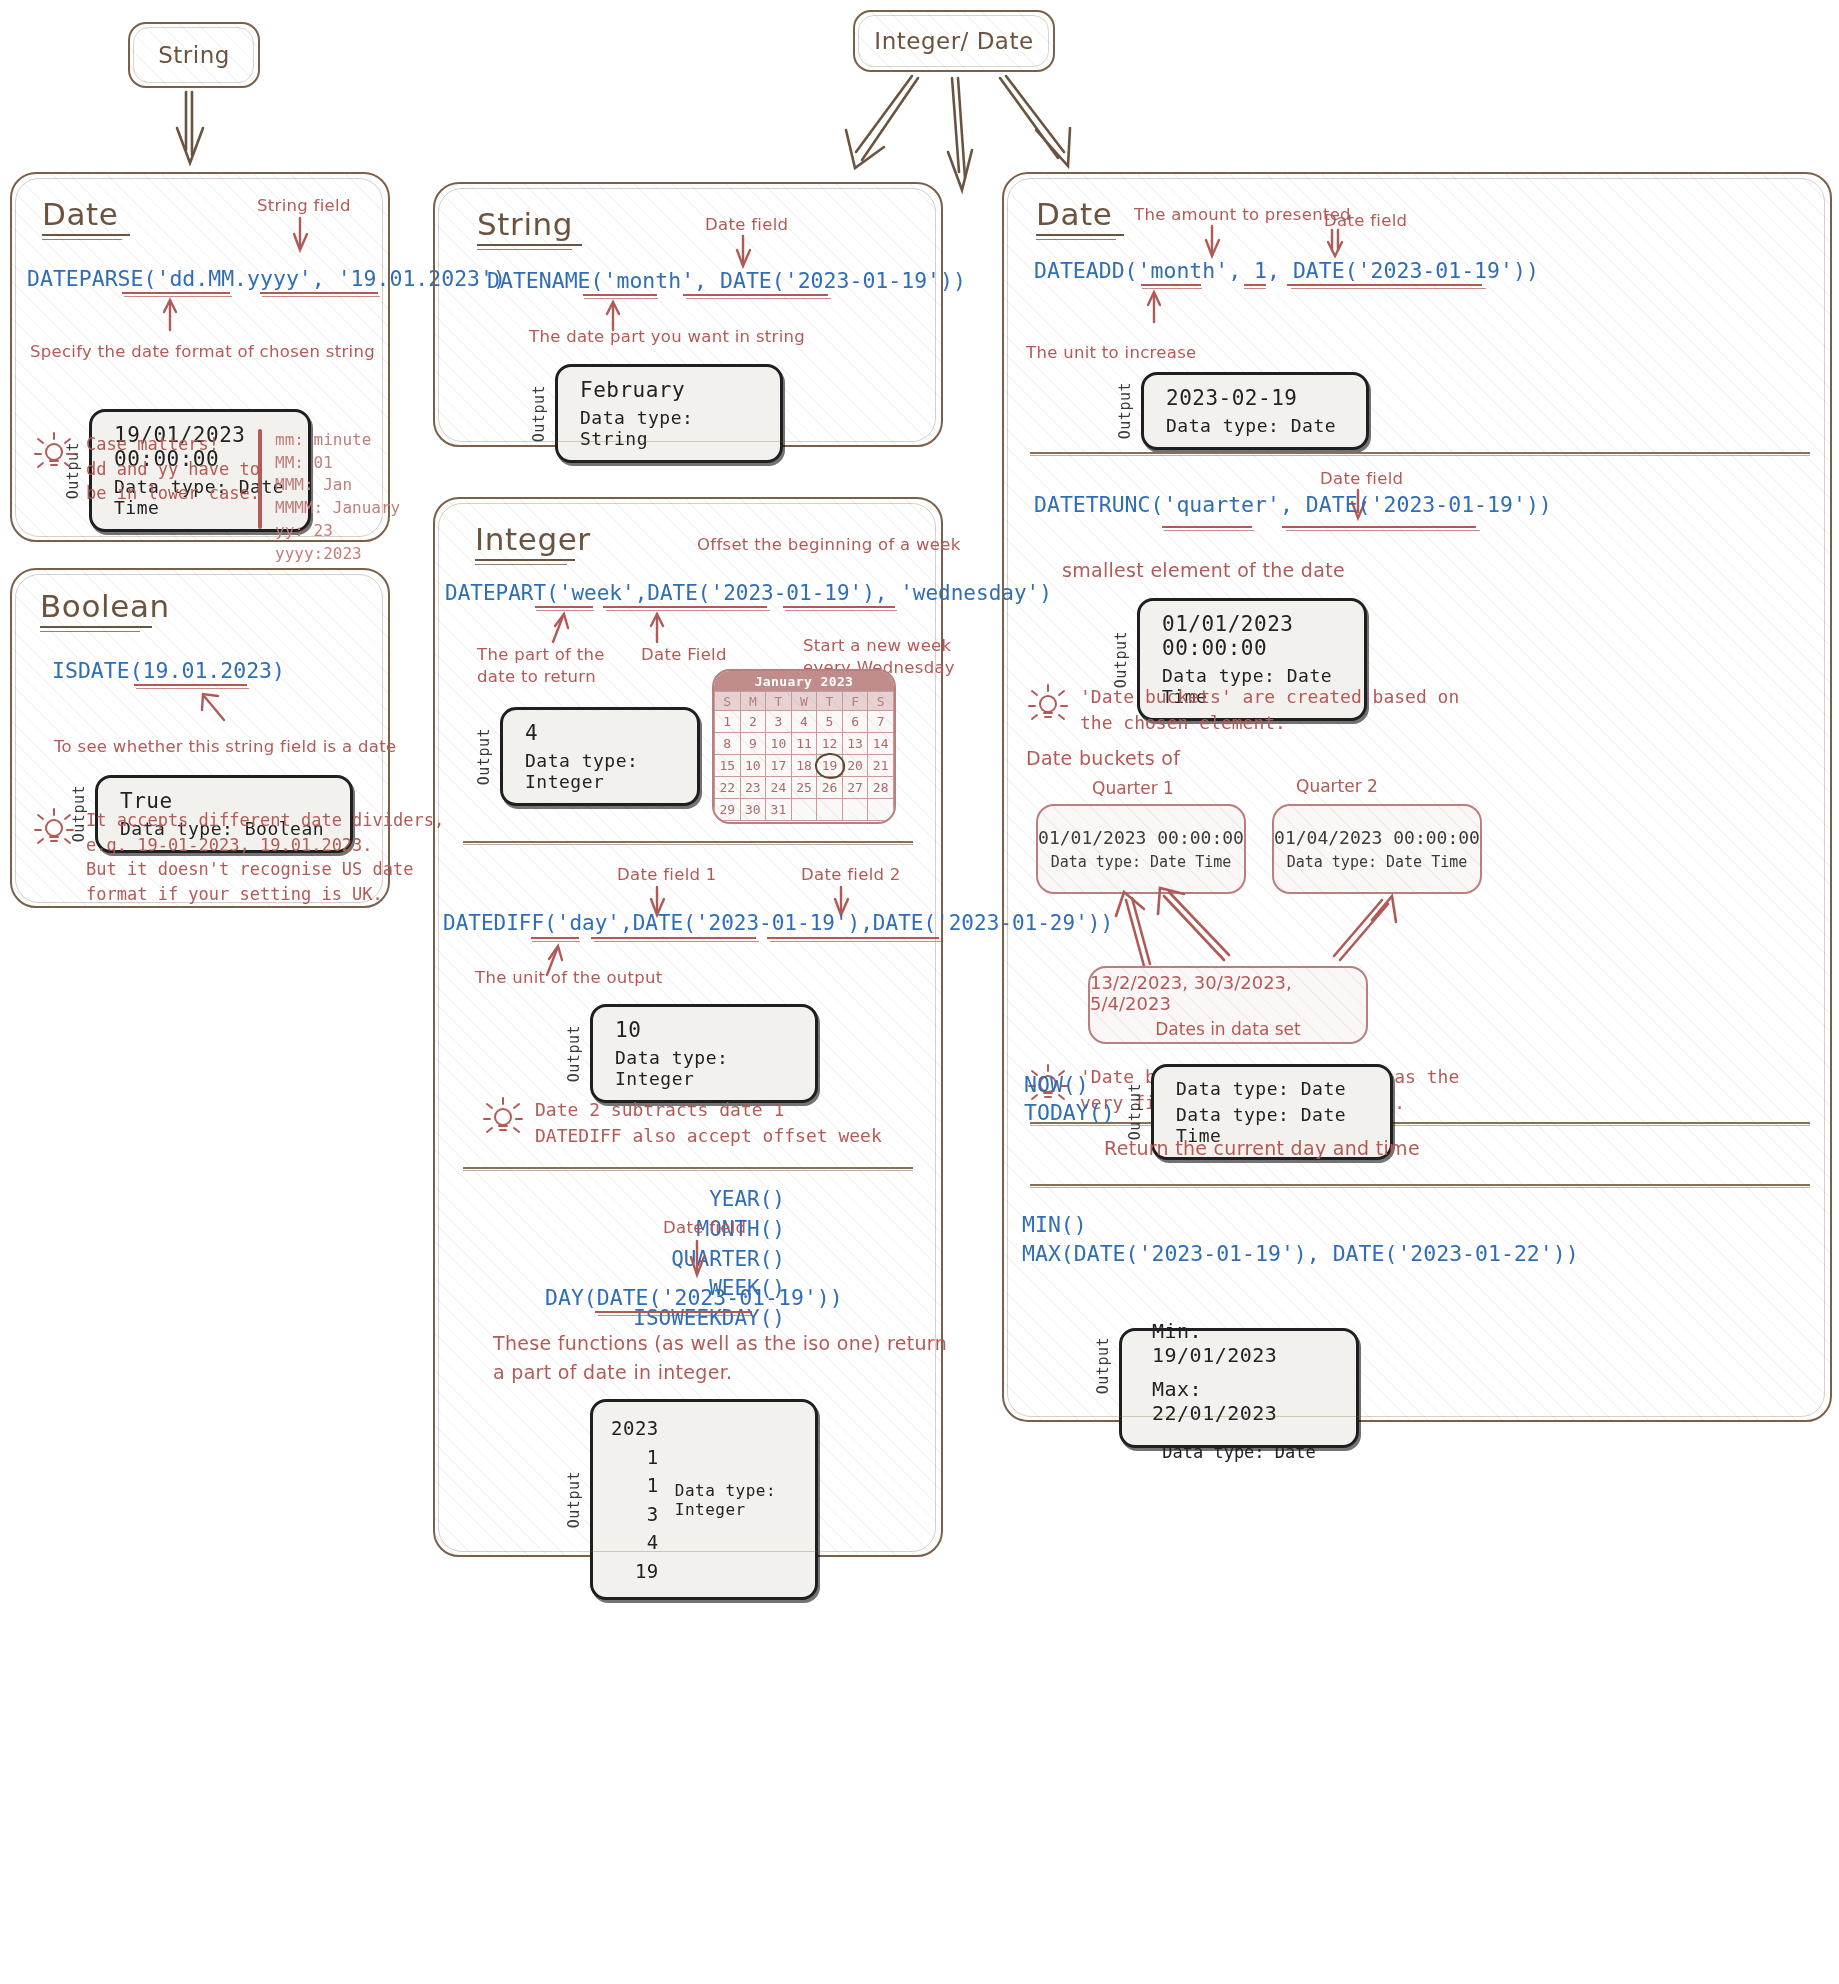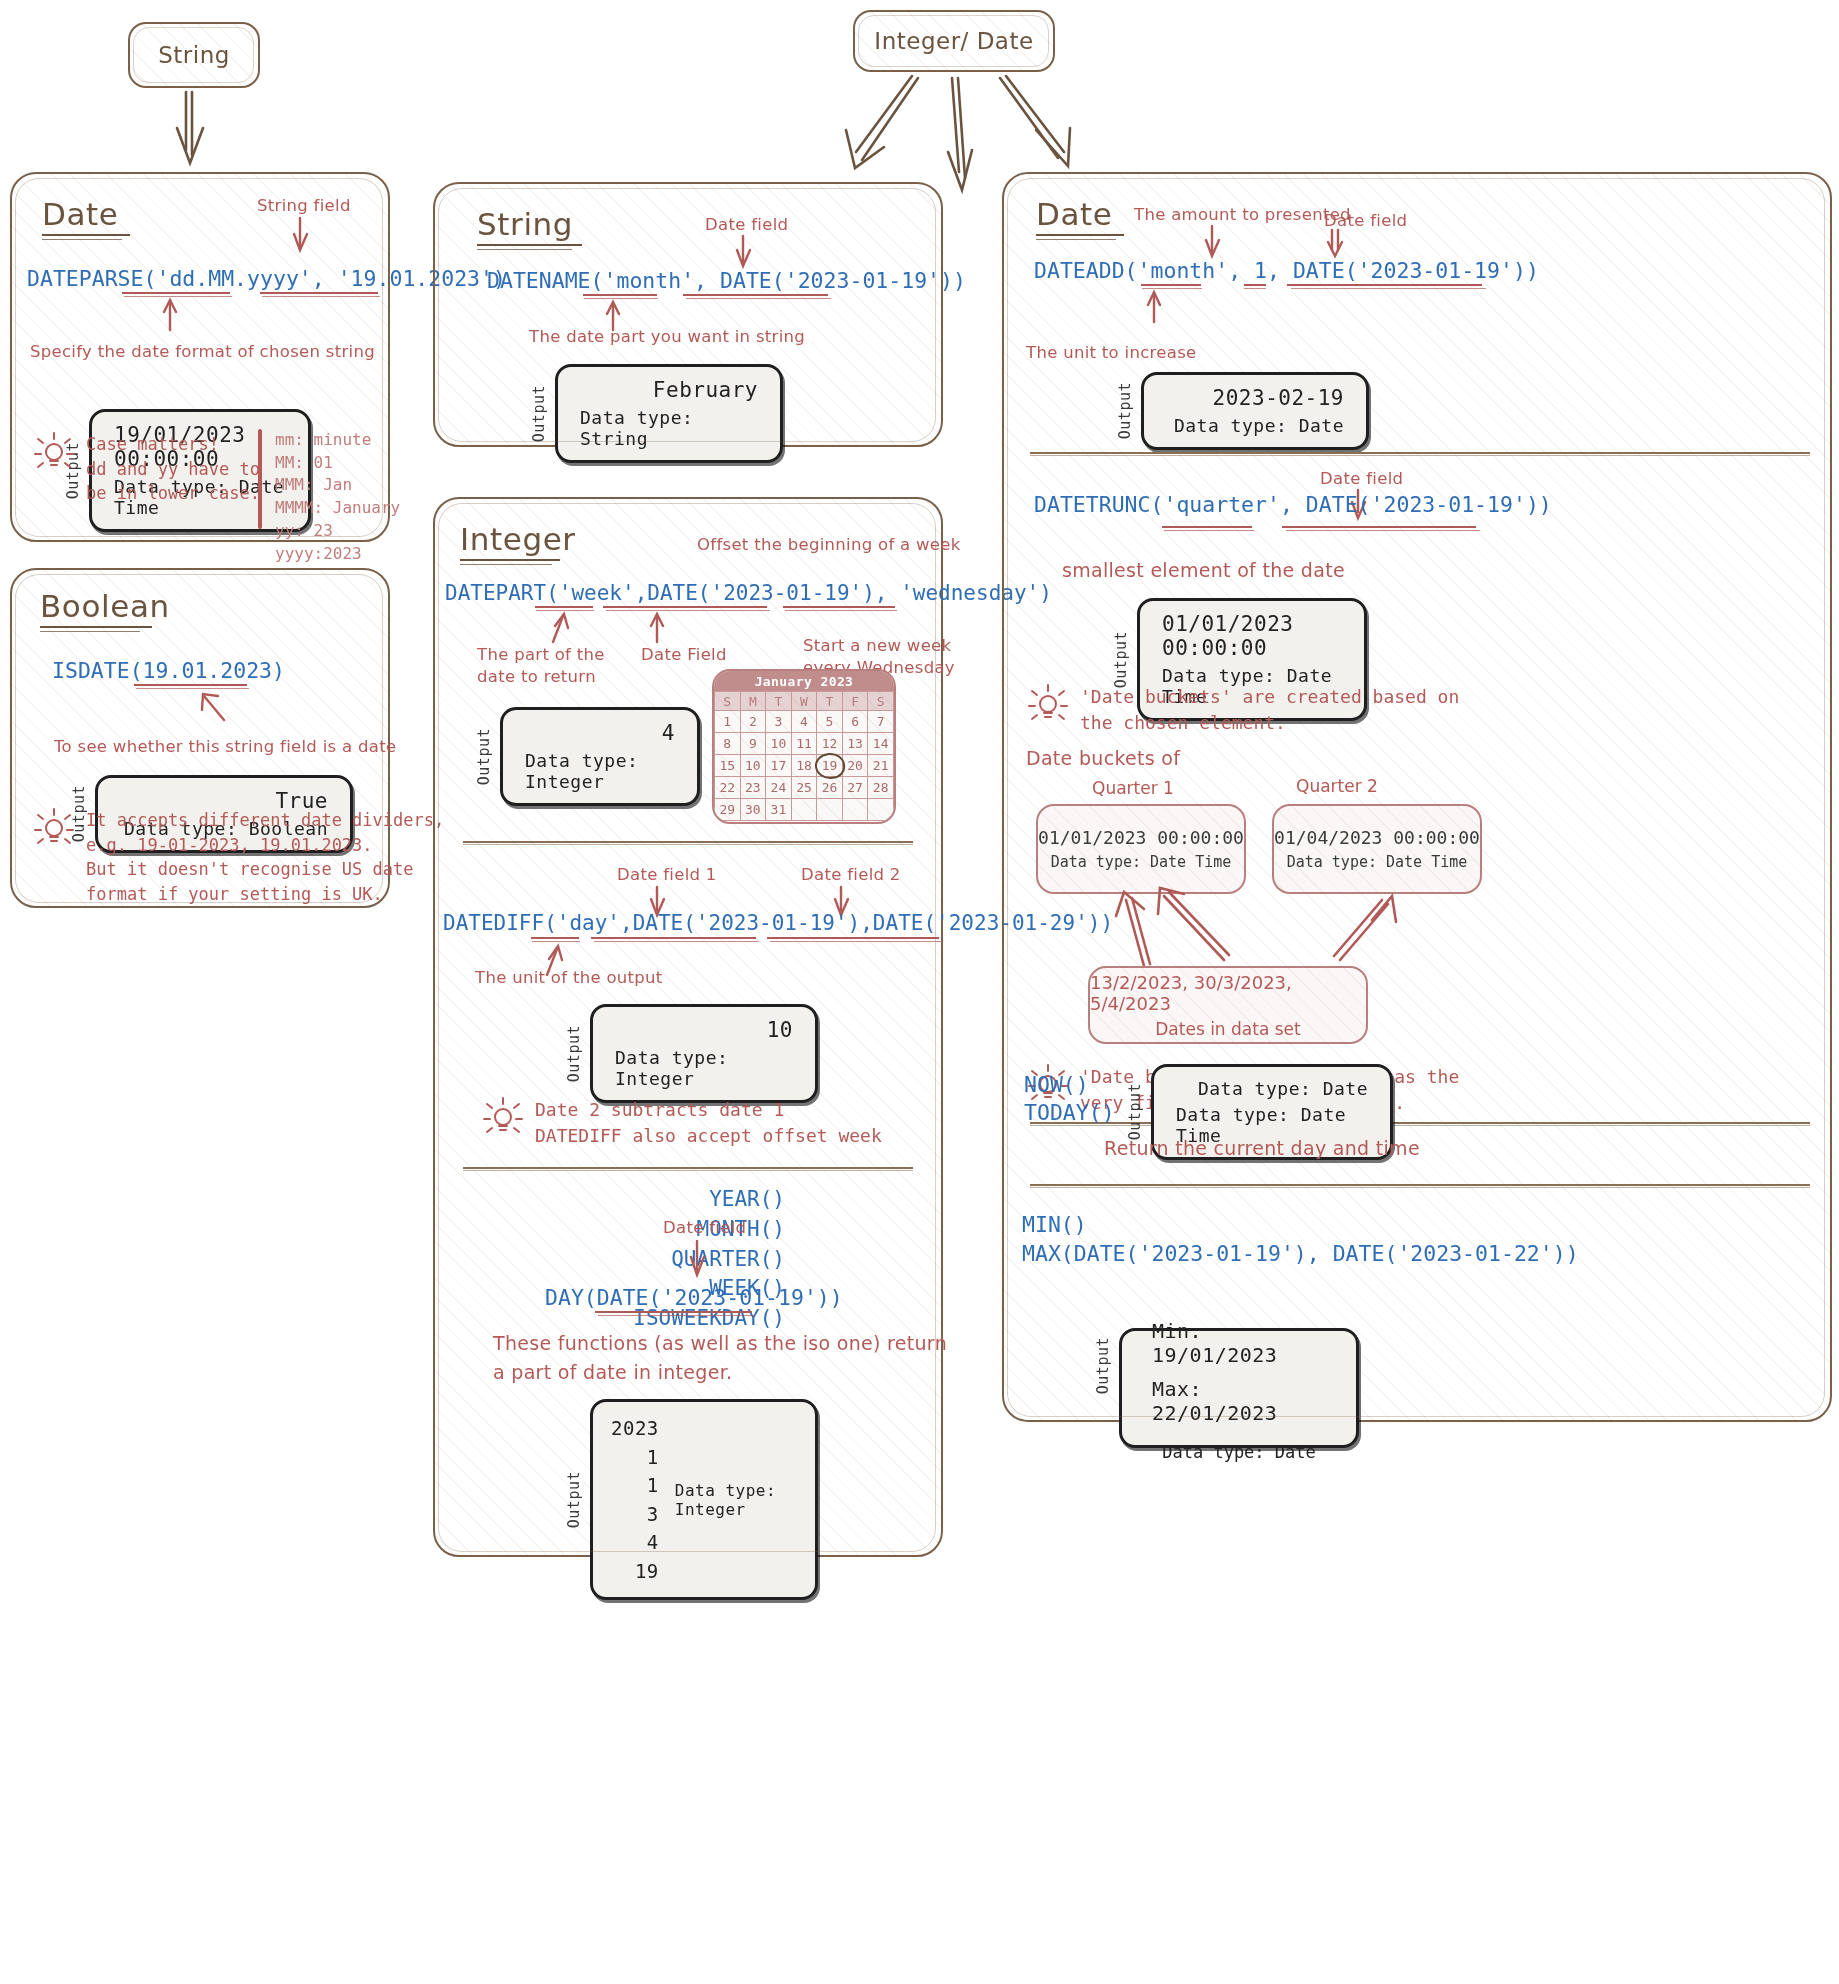--- a/index.html
+++ b/index.html
@@ -80,21 +80,21 @@
   .outwrap{position:absolute;display:flex;align-items:center;}
   .outlabel{
     font-family:"DejaVu Sans Mono",monospace;
     font-size:15px;color:#3a3a3a;
     writing-mode:vertical-rl;transform:rotate(180deg);
     margin-right:7px;letter-spacing:.5px;
   }
   .outbox{
     border:3px solid #1f1f1f;border-radius:16px;background:#f2f1ed;
     padding:11px 22px;box-sizing:border-box;
-    display:flex;flex-direction:column;align-items:flex-end;justify-content:center;
+    display:flex;flex-direction:column;align-items:flex-start;justify-content:center;
     box-shadow:2px 3px 0 rgba(0,0,0,.55);
   }
   .outbox .l1{font-family:"DejaVu Sans Mono",monospace;font-size:21px;color:#222;letter-spacing:.5px;}
   .outbox .l2{font-family:"DejaVu Sans Mono",monospace;font-size:18px;color:#222;margin-top:5px;letter-spacing:.5px;}
   
   .tip{position:absolute;display:flex;align-items:flex-start;}
   .tip .bulb{width:40px;height:44px;flex:0 0 auto;margin-right:12px;}
   .tip .tiptext{
     font-family:"DejaVu Sans Mono",monospace;font-size:17px;color:#b35a57;
     line-height:1.45;white-space:pre;
@@ -323,21 +323,21 @@
     <div class="outlabel">Output</div>
     <div class="outbox" style="width:228px;">
       <div class="l1">February</div>
       <div class="l2">Data type: String</div>
     </div>
   </div>
 </div>
 
 <div class="card hatch" style="left:433px;top:497px;width:510px;height:1060px;">
 
-  <div class="sec-title" style="left:25px;top:22px;">
+  <div class="sec-title" style="left:40px;top:22px;">
     <span>Integer</span>
     <span class="rule" style="width:100px;"></span>
     <span class="rule2" style="width:92px;"></span>
   </div>
 
   <div class="ann" style="left:262px;top:35px;">Offset the beginning of a week</div>
   <div class="code small" style="left:10px;top:82px;">DATEPART('week',DATE('2023-01-19'), 'wednesday')</div>
   <div class="uline" style="left:100px;top:107px;width:58px;"></div>
   <div class="uline" style="left:168px;top:107px;width:164px;"></div>
   <div class="uline" style="left:348px;top:107px;width:112px;"></div>

